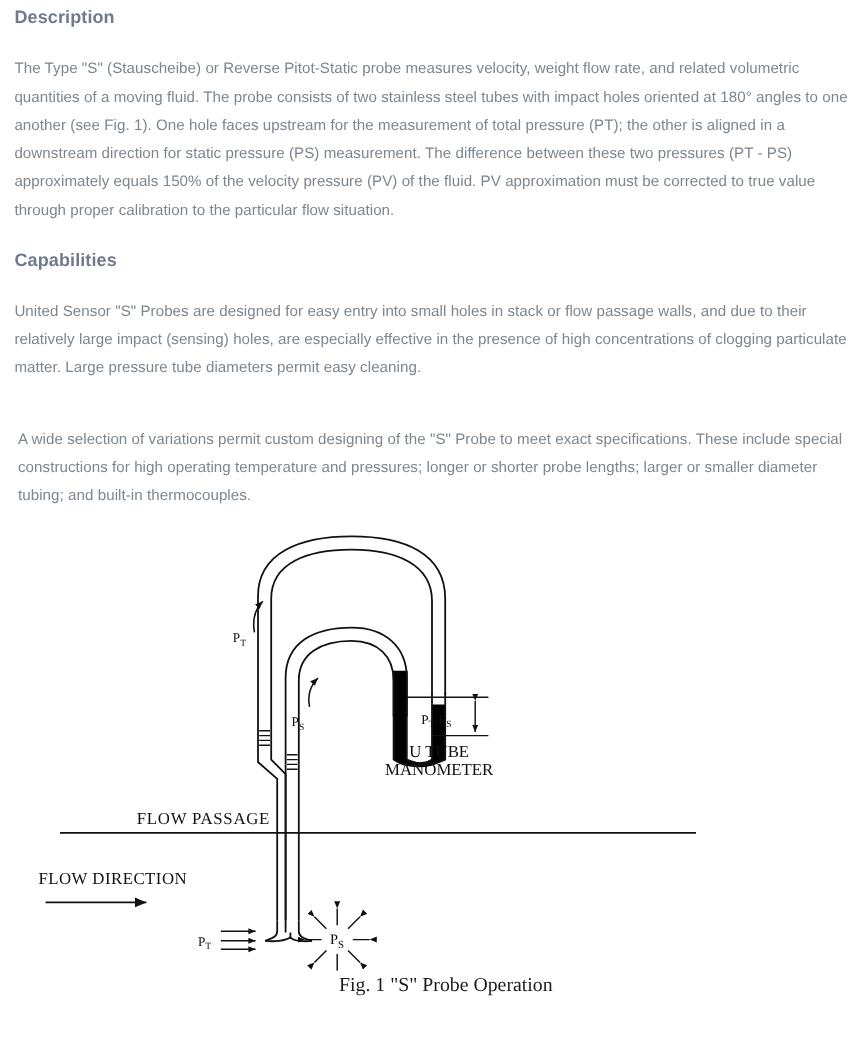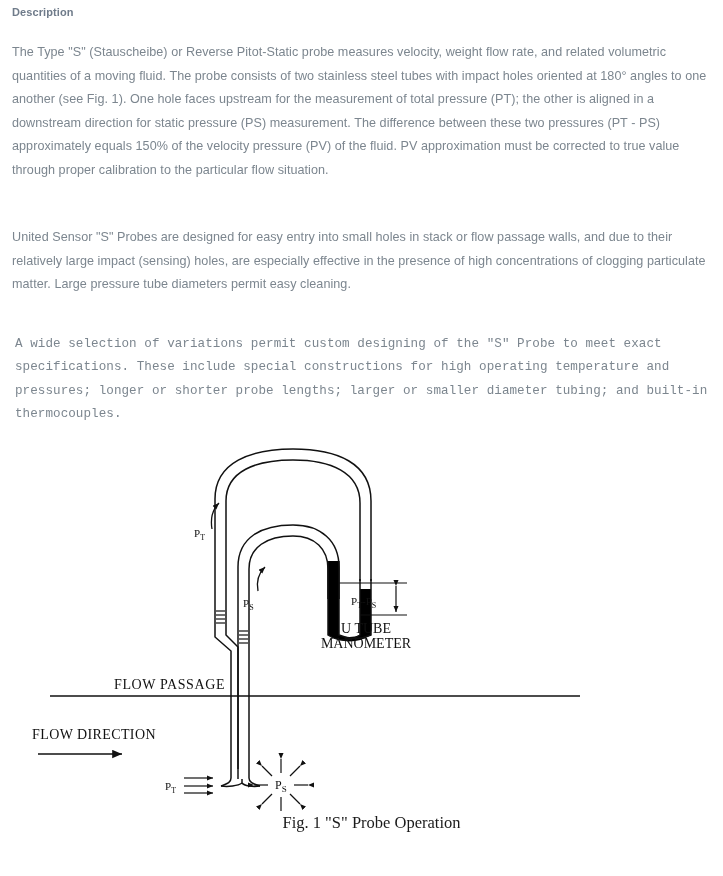--- a/index.html
+++ b/index.html
@@ -13,39 +13,39 @@
     font-family: "Liberation Sans", sans-serif;
     position: relative;
     overflow: hidden;
   }
   .page {
     padding: 0 10px;
     box-sizing: border-box;
     width: 723px;
   }
   .section-heading {
-    font-size: 11px;
+    font-size: 15px;
     font-weight: bold;
     color: #6f7b8a;
     letter-spacing: 0.1px;
   }
   .heading-description { margin: 6px 0 0 2px; }
   .heading-capabilities { margin: 0 0 0 2px; }
   .heading-variations { margin: 0 0 0 7px; }
 
   .body-text {
     font-size: 12.6px;
     color: #7c868f;
     line-height: 23.5px;
     margin: 0;
     letter-spacing: 0.05px;
   }
   .para-description { margin: 23px 0 0 2px; width: 700px; }
   .para-capabilities { margin: 22px 0 0 2px; width: 706px; }
-  .para-variations { margin: 22px 0 0 5px; width: 700px; font-family: Liberation Mono, monospace; }
+  .para-variations { margin: 22px 0 0 5px; width: 700px; }
 
   .spacer-1 { height: 22px; }
   .spacer-2 { height: 14px; }
   .spacer-3 { height: 12px; }
 
   .figure-wrap {
     margin: 0;
     padding: 0;
     width: 723px;
     height: 380px;
@@ -70,20 +70,21 @@
 <body>
 
 <div class="page">
 
   <h2 class="section-heading heading-description">Description</h2>
 
   <p class="body-text para-description">The Type "S" (Stauscheibe) or Reverse Pitot-Static probe measures velocity, weight flow rate, and related volumetric quantities of a moving fluid.  The probe consists of two stainless steel tubes with impact holes oriented at 180° angles to one another (see Fig. 1).  One hole faces upstream for the measurement of total pressure (PT); the other is aligned in a downstream direction for static pressure (PS) measurement.  The difference between these two pressures (PT - PS) approximately equals 150% of the velocity pressure (PV) of the fluid.  PV approximation must be corrected to true value through proper calibration to the particular flow situation.</p>
 
   <div class="spacer-1"></div>
 
+  <h2 class="section-heading heading-capabilities">Capabilities</h2>
 
   <p class="body-text para-capabilities">United Sensor "S" Probes are designed for easy entry into small holes in stack or flow passage walls, and due to their relatively large impact (sensing) holes, are especially effective in the presence of high concentrations of clogging particulate matter.  Large pressure tube diameters permit easy cleaning.</p>
 
   <div class="spacer-2"></div>
 
 
   <p class="body-text para-variations">A wide selection of variations permit custom designing of the "S" Probe to meet exact specifications.  These include special constructions for high operating temperature and pressures; longer or shorter probe lengths; larger or smaller diameter tubing; and built-in thermocouples.</p>
 
   <div class="spacer-3"></div>
 

